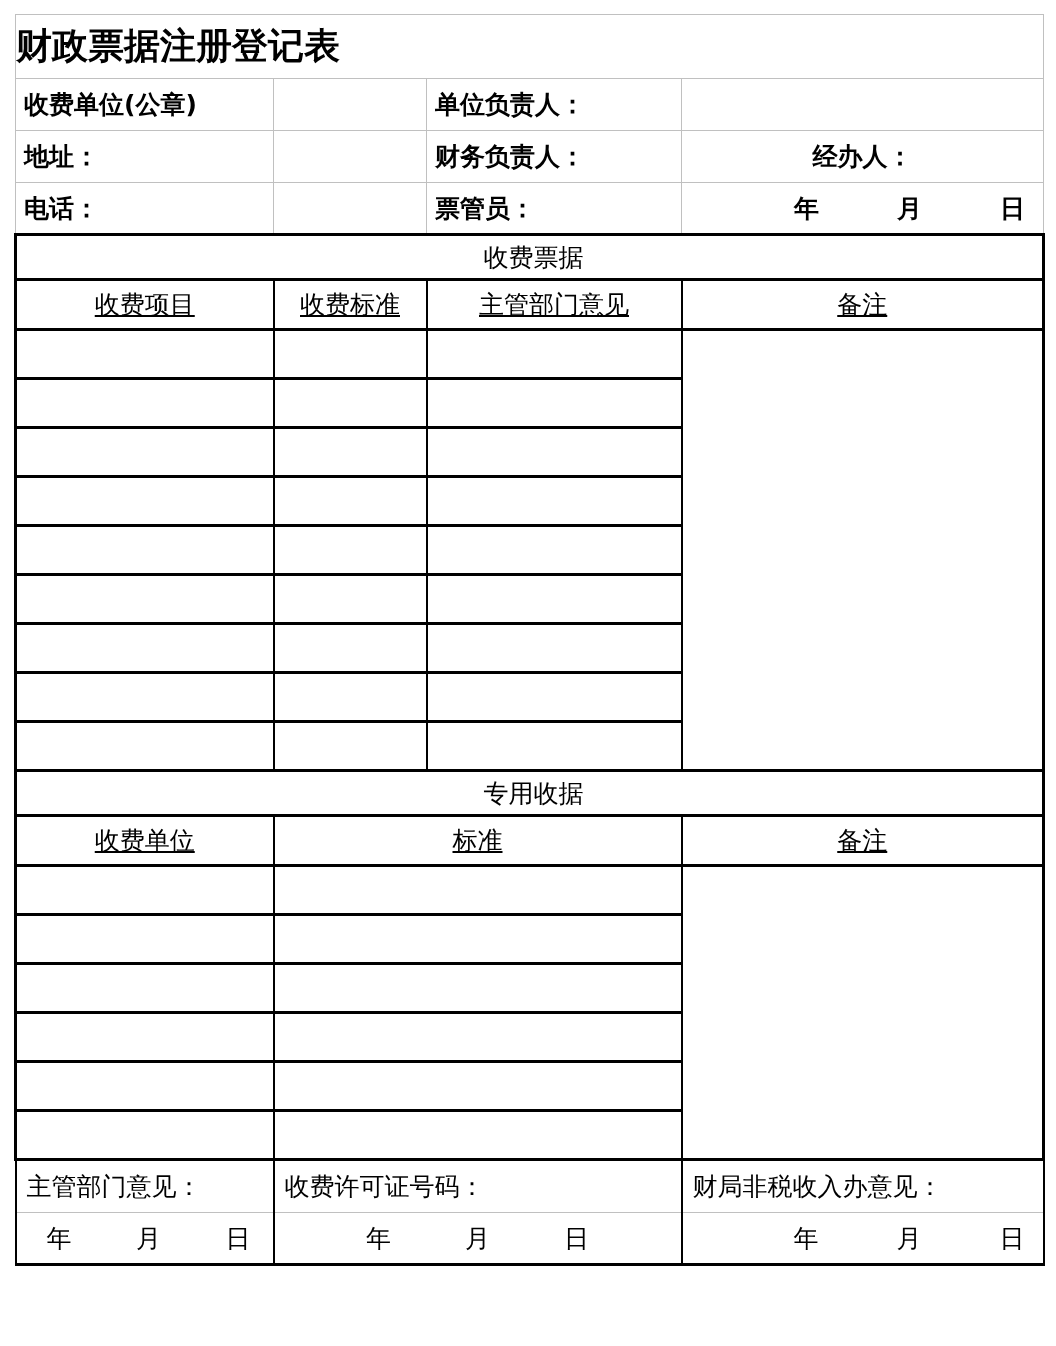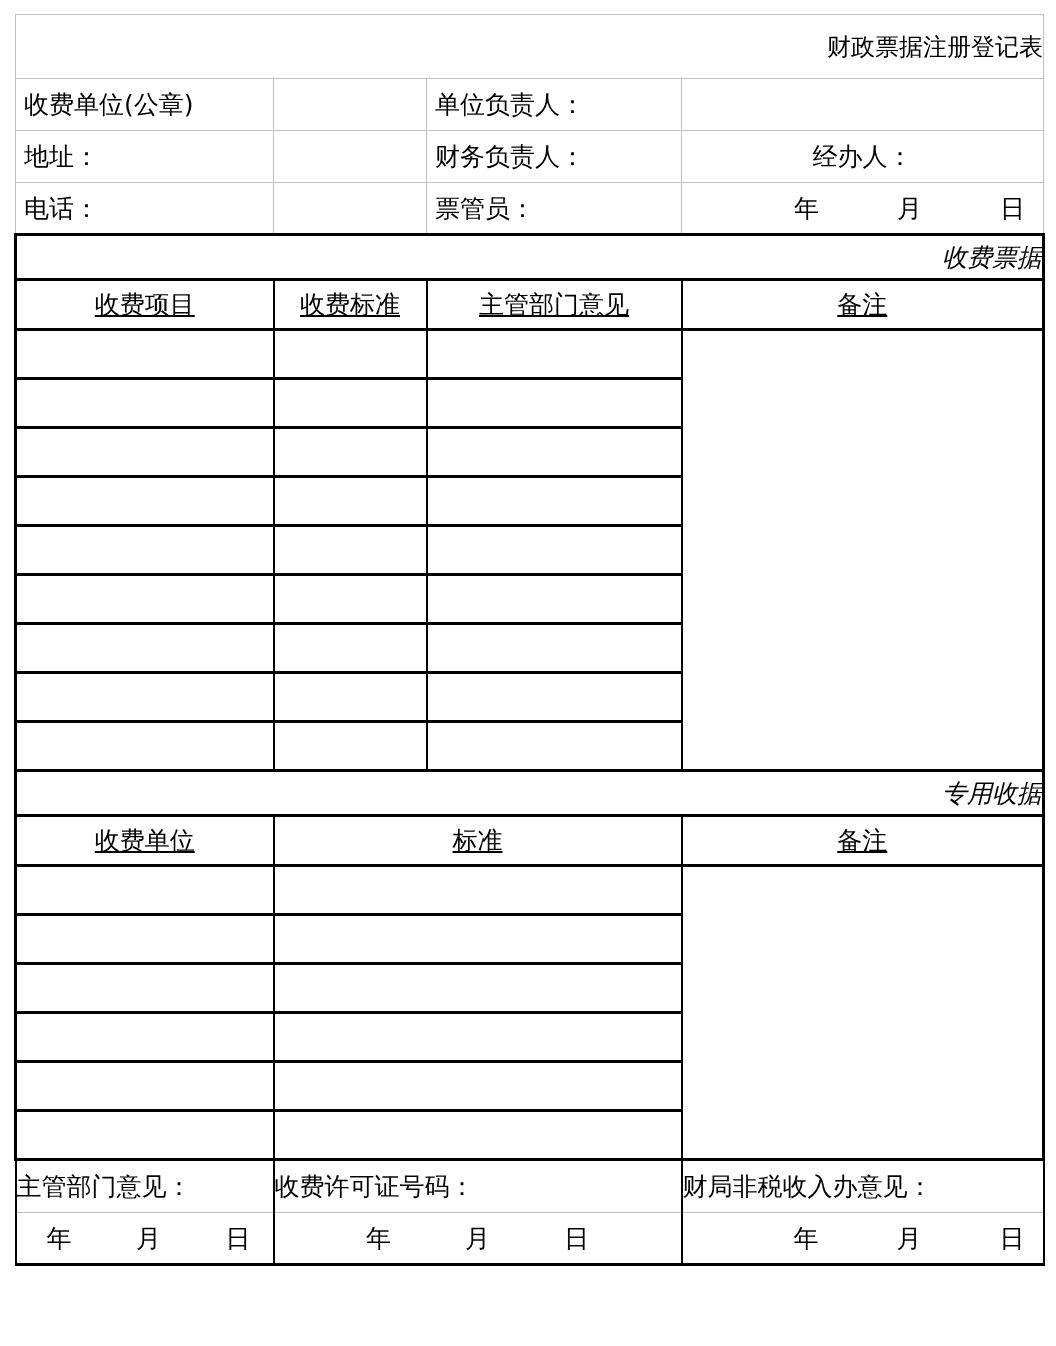--- a/index.html
+++ b/index.html
@@ -34,33 +34,33 @@
   .g{border:1px solid var(--grid-gray);}
   
   .b{border:2px solid var(--grid-black);border-top-width:3px;border-bottom-width:3px;}
   .edge-l{border-left-width:3px;}
   .edge-r{border-right-width:3px;}
   
   .op{border:2px solid var(--grid-black);border-top-width:3px;border-bottom:1px solid var(--grid-gray);}
   .fd{border:2px solid var(--grid-black);border-top:1px solid var(--grid-gray);border-bottom-width:3px;}
 
   .r-title td{height:64px;}
-  .r-info td{height:52px;}
+  .r-info td{height:52px;font-weight:bold;}
   .r-seclabel td{height:45px;}
   .r-head td{height:50px;text-decoration:underline;}
   .r-body td{height:49px;}
   .r-op td{height:53px;}
   .r-date td{height:52px;}
 
-  .title-cell{font-size:24px;font-weight:normal;text-align:right;}
+  .title-cell{font-size:36px;font-weight:bold;text-align:left;}
   .label{text-align:left;padding-left:8px;}
   .center{text-align:center;}
-  .section-label{text-align:right;padding-left:8px;font-style:italic;}
+  .section-label{text-align:center;padding-left:8px;}
   .head{text-align:center;}
-  .op{text-align:left;}
+  .op{text-align:left;padding-left:10px;}
 
   .dates{display:flex;align-items:center;height:100%;}
   .d-between{justify-content:space-between;padding:0 22px 0 30px;}
   .d-center{justify-content:center;gap:74px;}
   .d-right{justify-content:flex-end;gap:78px;padding-right:18px;}
 </style>
 </head>
 <body>
 
 <div class="sheet">

